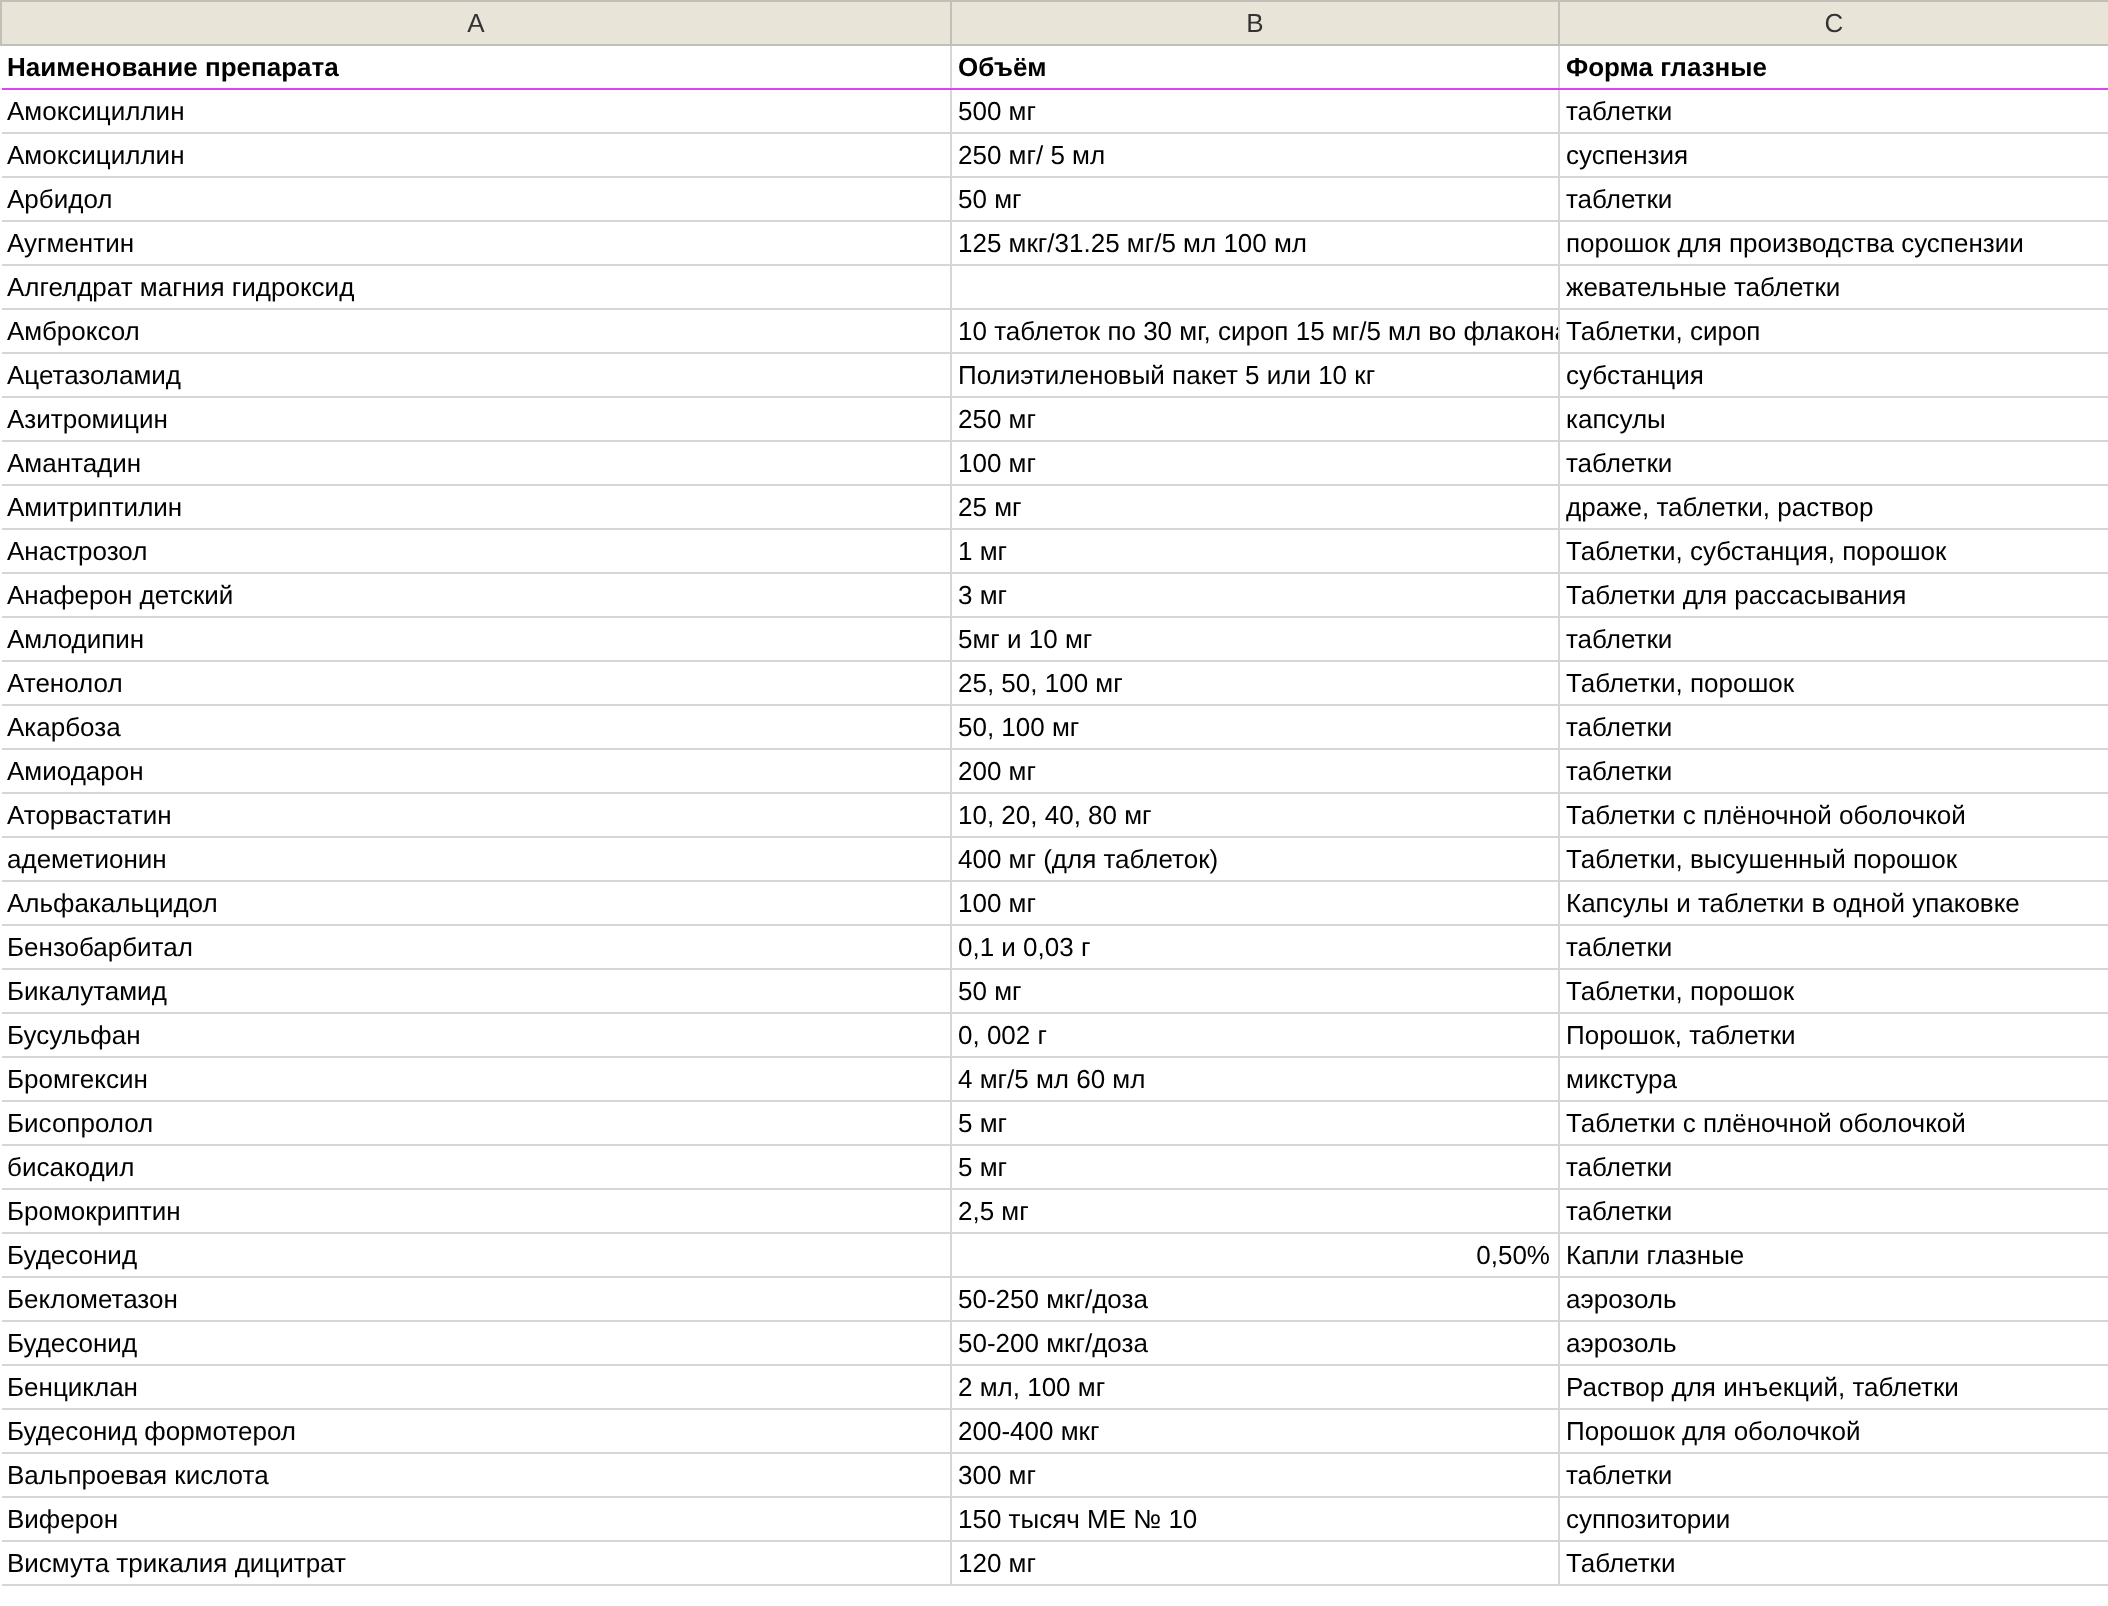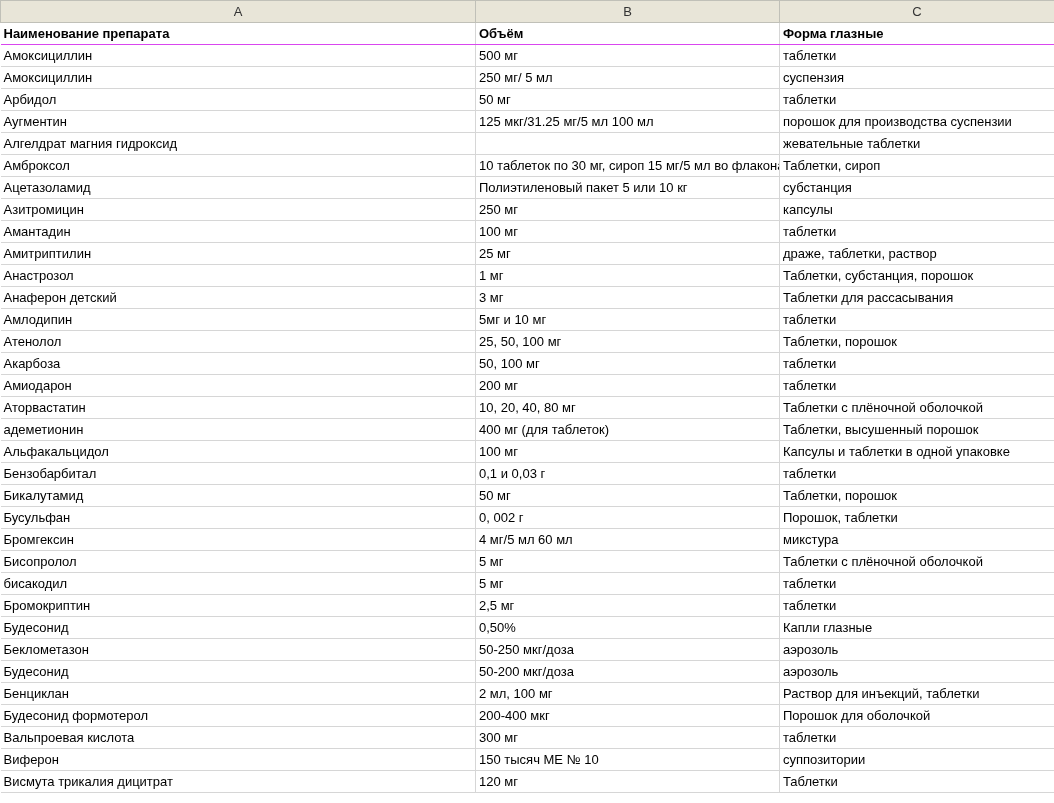--- a/index.html
+++ b/index.html
@@ -32,21 +32,21 @@
   }
   tbody td {
     border-right: 1px solid #d6d6d6;
     border-bottom: 1px solid #d6d6d6;
     padding: 2px 4px 2px 3px;
     vertical-align: middle;
     white-space: nowrap;
     overflow: hidden;
   }
   tbody td.num {
-    text-align: left;
+    text-align: right;
   }
   tbody tr.header-row td {
     font-weight: bold;
     border-bottom: 1px solid #d946ef;
   }
 </style>
 </head>
 <body>
 
 <table>

